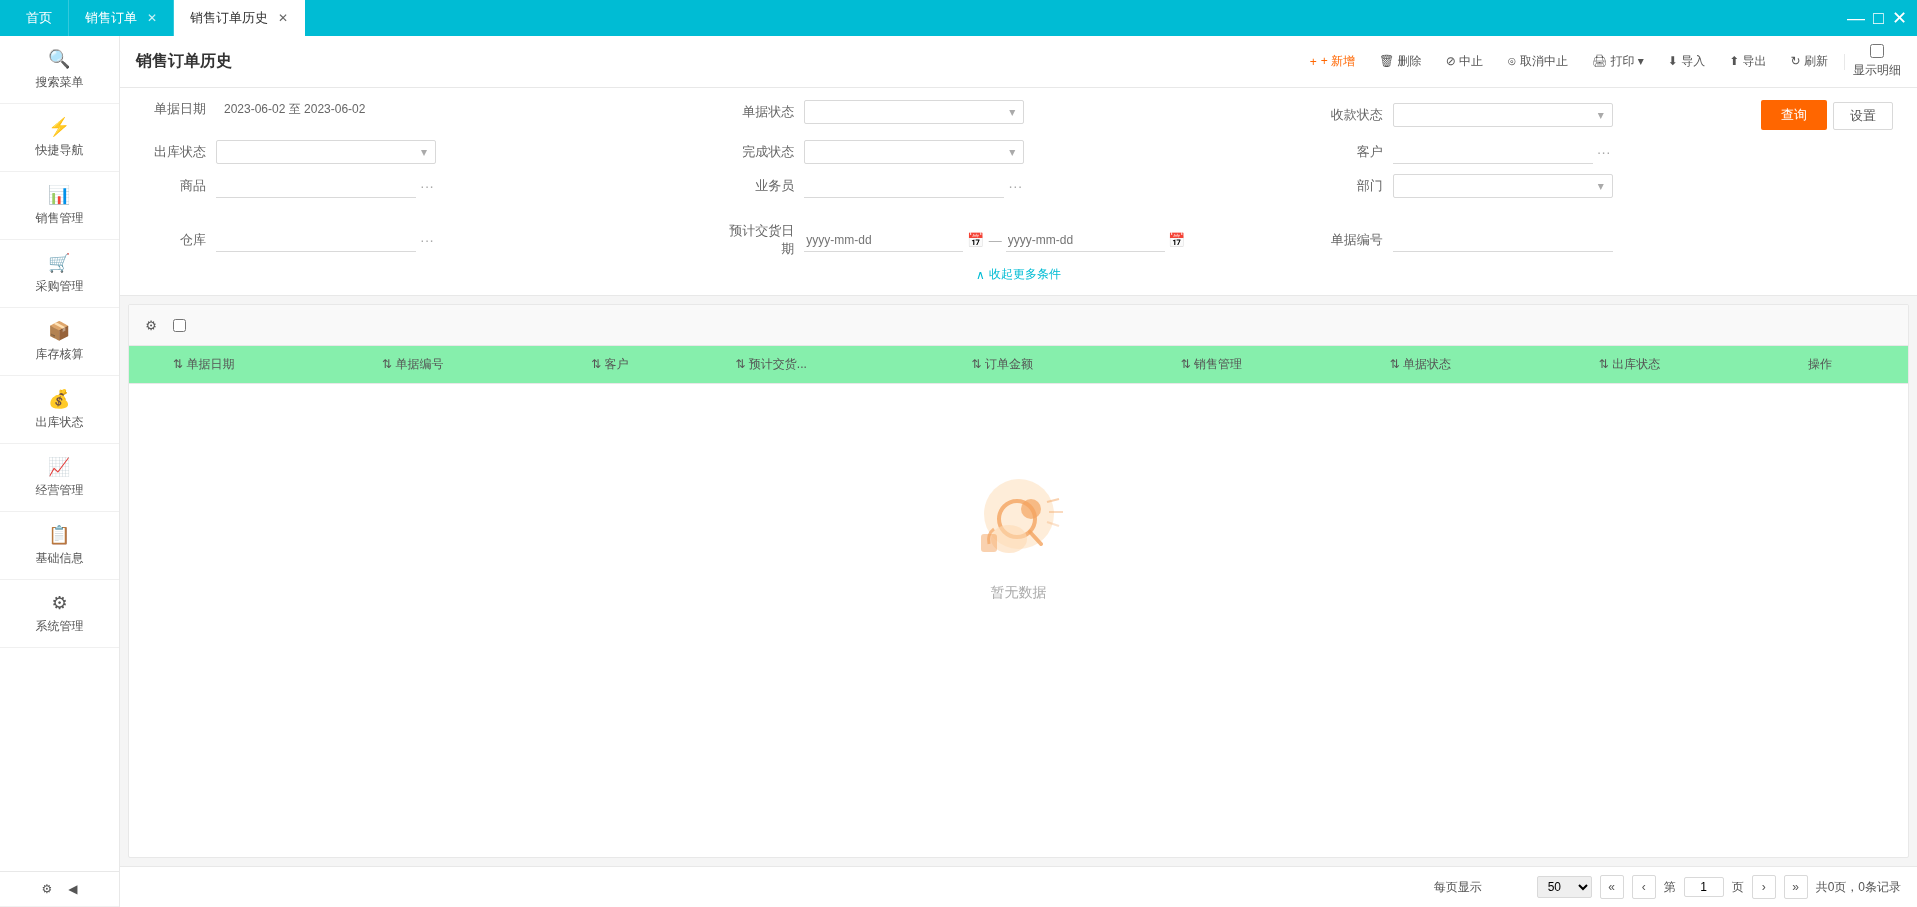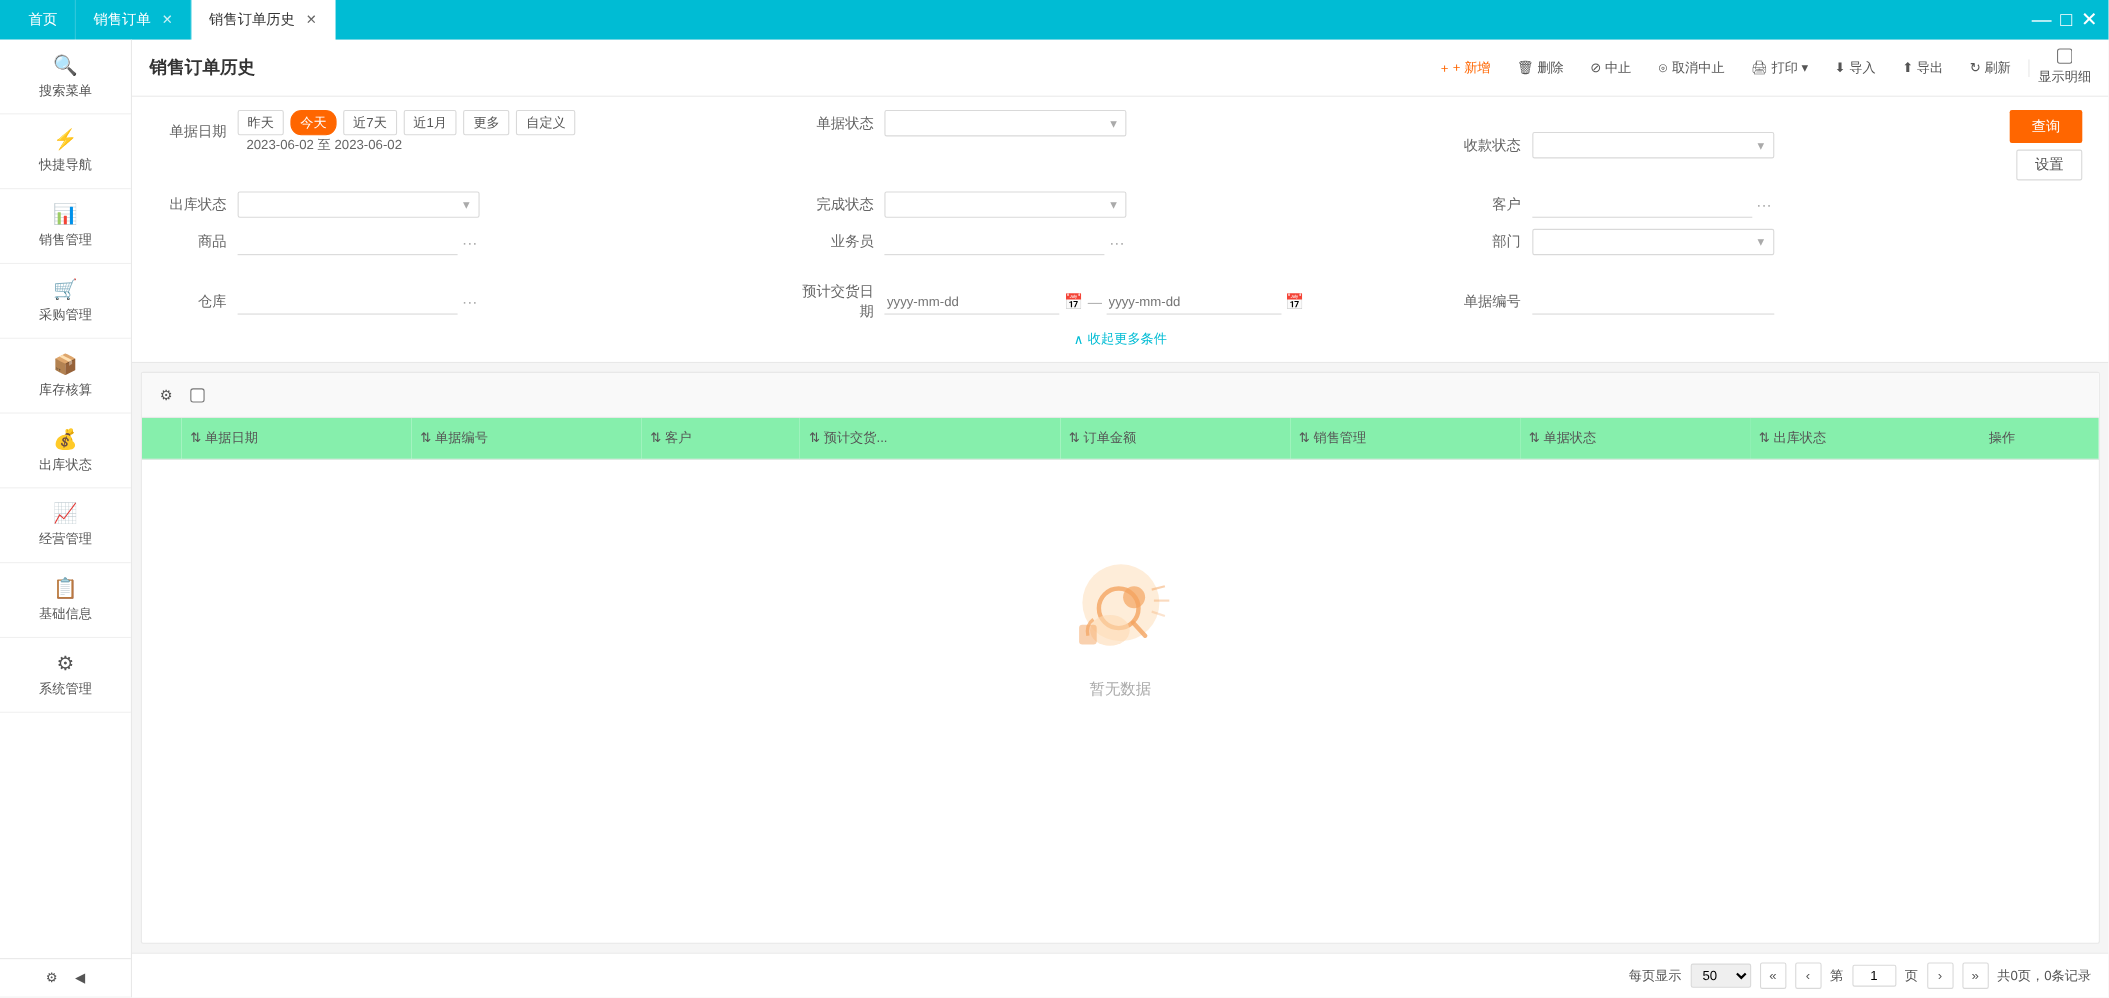--- a/index.html
+++ b/index.html
@@ -48,38 +48,38 @@
     .filter-input { border: none; border-bottom: 1px solid #d9d9d9; padding: 4px 2px; font-size: 12px; color: #555; outline: none; min-width: 180px; background: transparent; }
     .more-icon { color: #aaa; font-size: 14px; cursor: pointer; margin-left: 4px; }
     .date-picker-group { display: flex; align-items: center; gap: 4px; }
     .date-picker-input { border: none; border-bottom: 1px solid #d9d9d9; padding: 4px 2px; font-size: 12px; color: #aaa; min-width: 100px; background: transparent; outline: none; }
     .date-picker-icon { color: #aaa; cursor: pointer; font-size: 14px; }
     .collapse-btn { color: #00bcd4; font-size: 12px; cursor: pointer; display: flex; align-items: center; gap: 4px; justify-content: center; width: 100%; }
 
     
     .query-btn { background: #ff6600; color: #fff; border: none; padding: 6px 20px; border-radius: 2px; font-size: 13px; cursor: pointer; }
     .set-btn { background: #fff; color: #555; border: 1px solid #d9d9d9; padding: 4px 16px; border-radius: 2px; font-size: 13px; cursor: pointer; }
-    .action-col { display: flex; flex-direction: column; gap: 6px; align-items: flex-end; padding-right: 8px; }
+    .action-col { display: flex; flex-direction: row; gap: 6px; align-items: flex-end; padding-right: 8px; }
 
     
     .table-container { flex: 1; overflow: auto; background: #fff; margin: 8px; border: 1px solid #e8e8e8; border-radius: 2px; }
     .data-table { width: 100%; border-collapse: collapse; }
     .data-table thead tr { background: #86efac; }
     .data-table th { padding: 10px 8px; font-size: 12px; color: #555; font-weight: normal; border-bottom: 1px solid #e8e8e8; text-align: left; white-space: nowrap; }
     .table-toolbar { display: flex; align-items: center; padding: 6px 8px; background: #f9f9f9; border-bottom: 1px solid #e8e8e8; }
     .gear-btn { width: 28px; height: 28px; display: flex; align-items: center; justify-content: center; cursor: pointer; color: #555; }
     .th-checkbox { width: 36px; }
 
     
     .empty-state { display: flex; flex-direction: column; align-items: center; justify-content: center; padding: 80px 0; }
     .empty-text { color: #aaa; font-size: 14px; }
 
     
     .pagination { display: flex; align-items: center; justify-content: flex-end; padding: 8px 16px; background: #fff; border-top: 1px solid #e8e8e8; font-size: 12px; color: #555; gap: 8px; flex-shrink: 0; }
-    .page-size-select { border: 1px solid #d9d9d9; border-radius: 2px; padding: 2px 6px; font-size: 12px; }
+    .page-size-select { border: 1px solid #d9d9d9; border-radius: 2px; padding: 2px 6px; font-size: 12px; margin-left: 47px; }
     .page-btn { width: 24px; height: 24px; display: flex; align-items: center; justify-content: center; border: 1px solid #d9d9d9; border-radius: 2px; cursor: pointer; color: #555; background: #fff; font-size: 12px; }
     .page-input { width: 40px; border: 1px solid #d9d9d9; border-radius: 2px; padding: 2px 4px; text-align: center; font-size: 12px; }
 
     
     .empty-illustration { width: 120px; height: 120px; position: relative; }
     .empty-illustration svg { width: 100%; height: 100%; }
   </style>
 </head>
 <body>
 
@@ -188,28 +188,20 @@
       </div>
     </div>
 
     <div class="filter-area">
 
       <div style="display:flex; align-items:flex-start; margin-bottom:10px;">
 
         <div style="display:flex; align-items:center; flex:1;">
           <span class="filter-label">单据日期</span>
           <div>
-            <div class="date-group">
-              <button class="date-btn">昨天</button>
-              <button class="date-btn active">今天</button>
-              <button class="date-btn">近7天</button>
-              <button class="date-btn">近1月</button>
-              <button class="date-btn">更多</button>
-              <button class="date-btn">自定义</button>
-            </div>
             <div class="date-range">2023-06-02 至 2023-06-02</div>
           </div>
         </div>
 
         <div style="display:flex; align-items:center; flex:1;">
           <span class="filter-label">单据状态</span>
           <div class="select-control" style="flex:1; max-width:220px;">
             <span></span>
             <span class="chevron">▾</span>
           </div>

